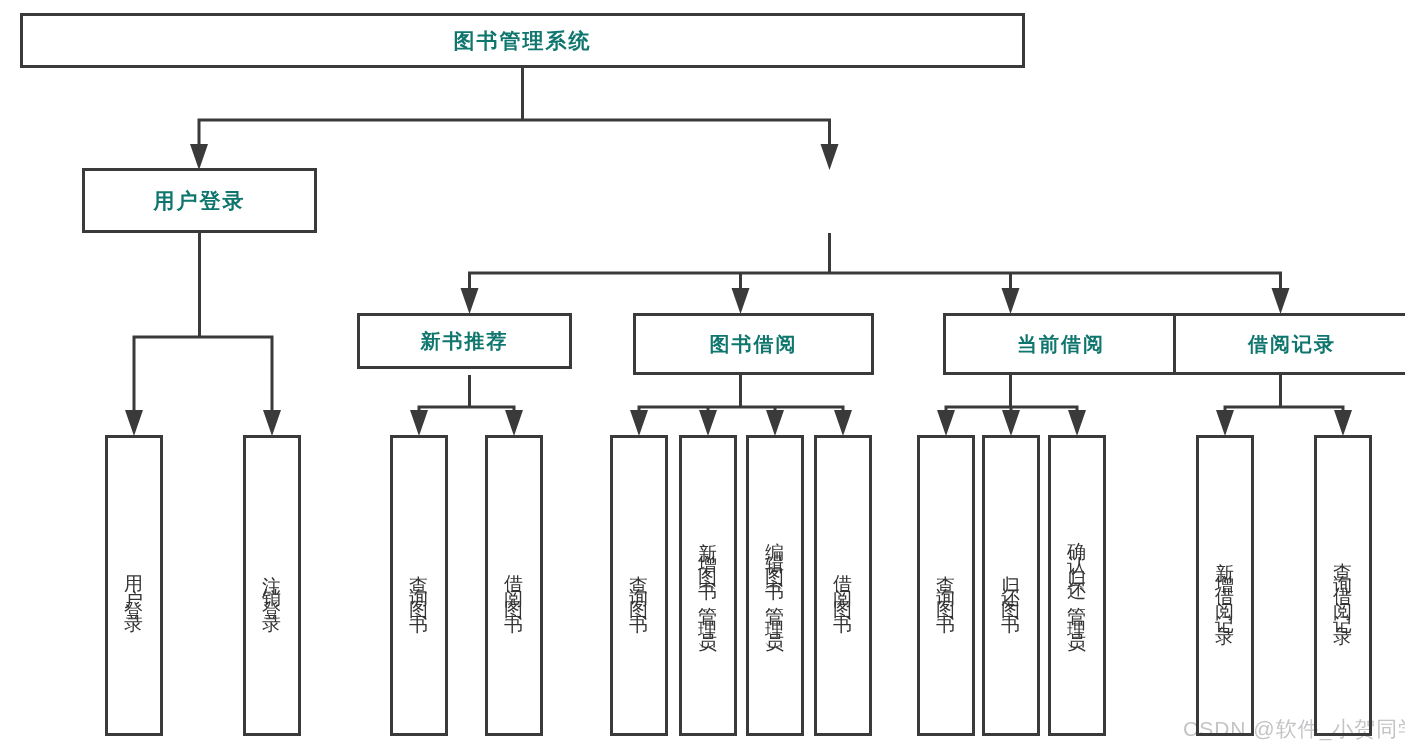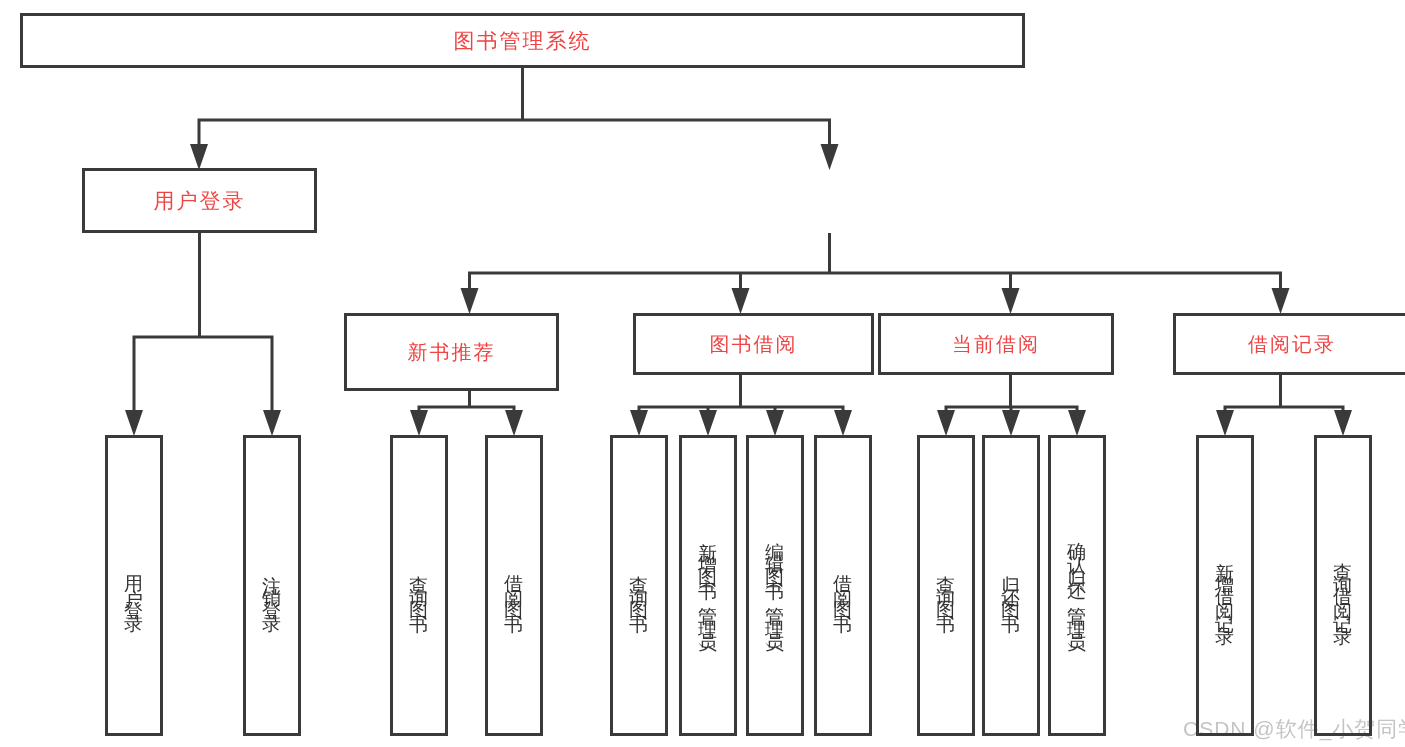--- a/index.html
+++ b/index.html
@@ -9,21 +9,21 @@
     background:#ffffff;
     font-family:"Liberation Sans","DejaVu Sans",sans-serif;
     overflow:hidden;
   }
   #connectors{position:absolute;left:0;top:0;z-index:1;}
   .box{
     position:absolute;z-index:2;box-sizing:border-box;
     border:3px solid #3a3a3a;background:#ffffff;
     display:flex;align-items:center;justify-content:center;
   }
-  .hbox .lbl{font-size:21px;color:#ef4444;letter-spacing:2px;white-space:nowrap;}
+  .hbox .lbl{font-size:21px;color:#0f766e;letter-spacing:2px;white-space:nowrap;font-weight:bold;}
   .l3 .lbl{font-size:20px;}
   .vbox{top:435px;width:58px;height:301px;}
   .vbox .vlbl{
     writing-mode:vertical-rl;text-orientation:mixed;
     font-size:19px;color:#333;letter-spacing:13px;line-height:1;
     white-space:nowrap;
   }
   .watermark{
     position:absolute;z-index:3;left:1183px;top:715px;
     font-size:21px;color:#c3c4c6;letter-spacing:1px;white-space:nowrap;
@@ -88,27 +88,27 @@
   </svg>
 
   <div class="box hbox" style="left:20px;top:13px;width:1005px;height:55px">
     <span class="lbl">图书管理系统</span>
   </div>
 
   <div class="box hbox" style="left:82px;top:168px;width:235px;height:65px">
     <span class="lbl">用户登录</span>
   </div>
 
-  <div class="box hbox l3" style="left:344px;top:313px;width:215px;height:78px">
+  <div class="box hbox l3" style="left:357px;top:313px;width:215px;height:56px">
     <span class="lbl">新书推荐</span>
   </div>
   <div class="box hbox l3" style="left:633px;top:313px;width:241px;height:62px">
     <span class="lbl">图书借阅</span>
   </div>
-  <div class="box hbox l3" style="left:878px;top:313px;width:236px;height:62px">
+  <div class="box hbox l3" style="left:943px;top:313px;width:236px;height:62px">
     <span class="lbl">当前借阅</span>
   </div>
   <div class="box hbox l3" style="left:1173px;top:313px;width:238px;height:62px">
     <span class="lbl">借阅记录</span>
   </div>
 
   <div class="box vbox" style="left:105px">
     <span class="vlbl">用户登录</span>
   </div>
   <div class="box vbox" style="left:243px">

